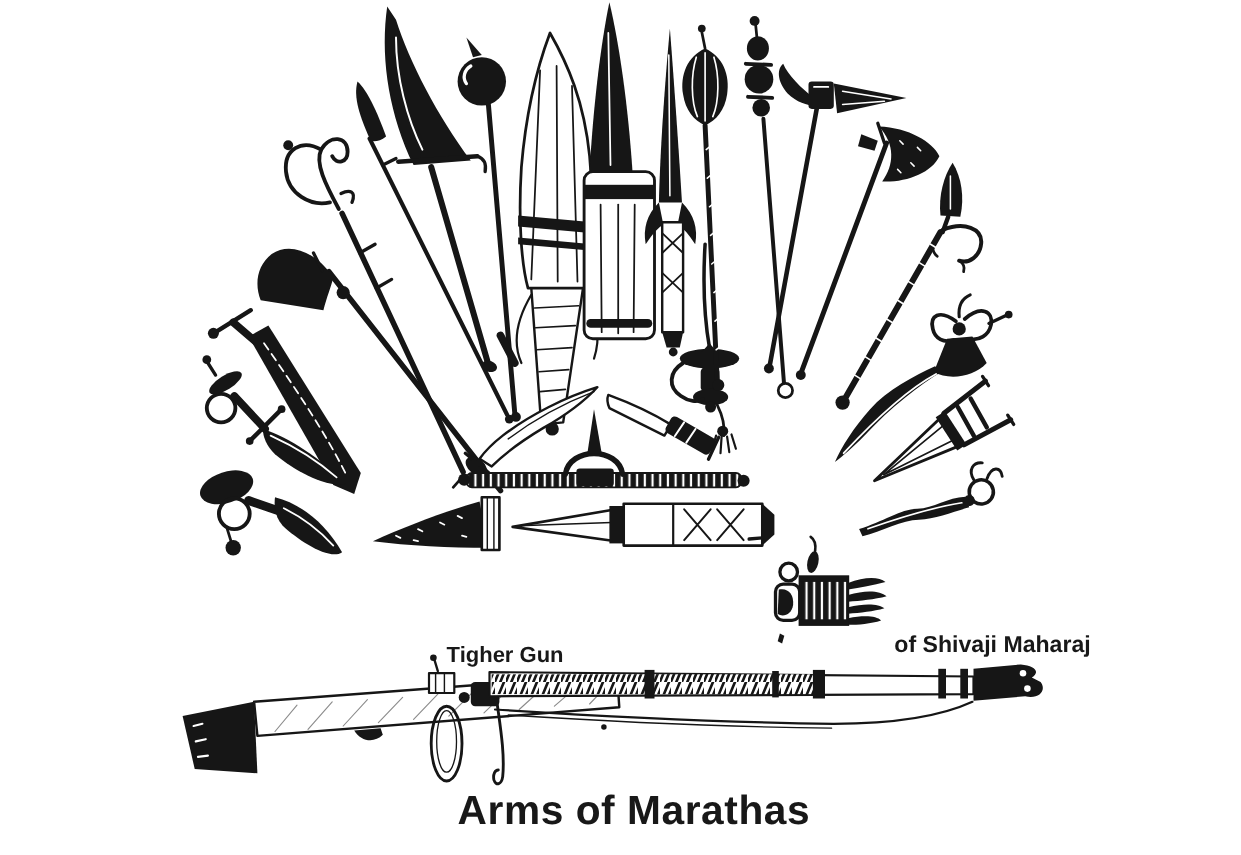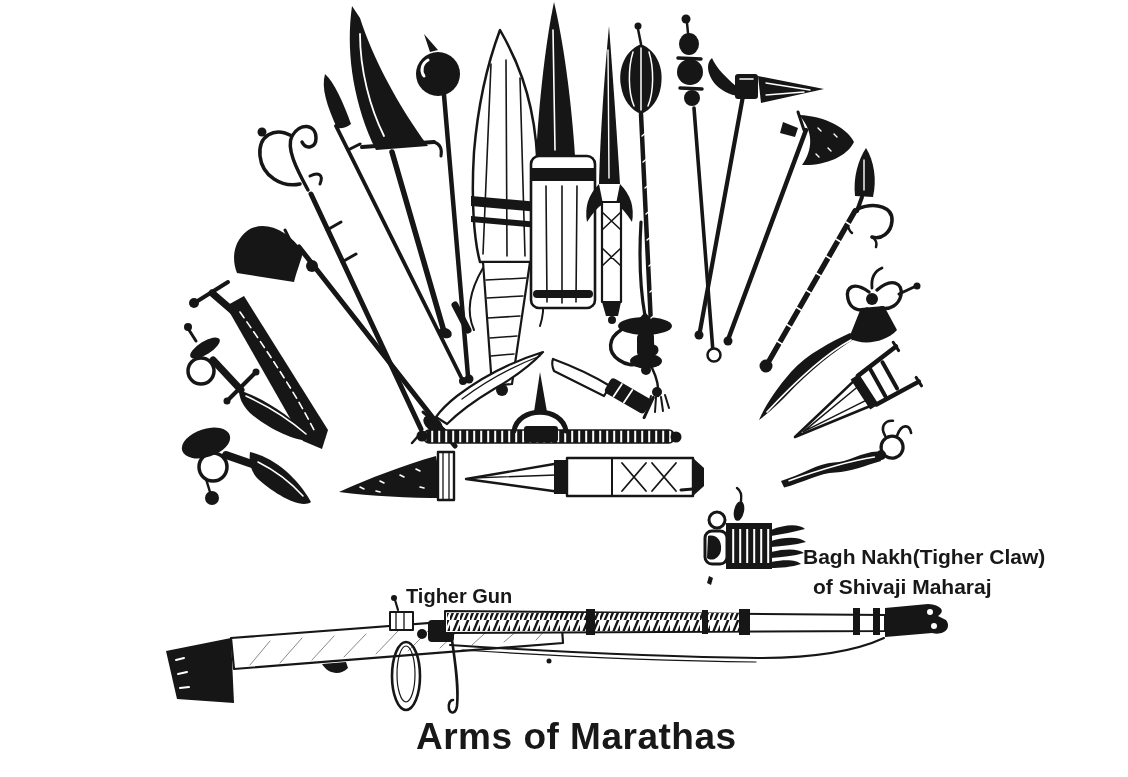--- a/index.html
+++ b/index.html
@@ -326,17 +326,16 @@
     <path class="f" d="M885,608 L928,604 C 941,605 946,611 938,616 L 946,620 C 952,628 944,636 932,633 L 885,637 Z"></path>
     <circle fill="#ffffff" cx="930" cy="612" r="3"></circle>
     <circle fill="#ffffff" cx="934" cy="626" r="3"></circle>
     <path class="s" d="M450,645 C 560,652 670,657 758,658 C 820,658 858,650 884,638" stroke-width="2"></path>
     <path class="s" d="M462,650 C 570,657 676,661 756,662" stroke-width="1.2"></path>
     <circle class="f" cx="549" cy="661" r="2.5"></circle>
   </g>
 </svg>
 
 <div class="lbl lbl-musket">Tigher Gun</div>
-<div class="lbl lbl-bagh1">Bagh Nakh(Tigher Claw)</div>
 <div class="lbl lbl-bagh2">of Shivaji Maharaj</div>
 <div class="lbl lbl-title">Arms of Marathas</div>
 
 </div>
 
 </body></html>

